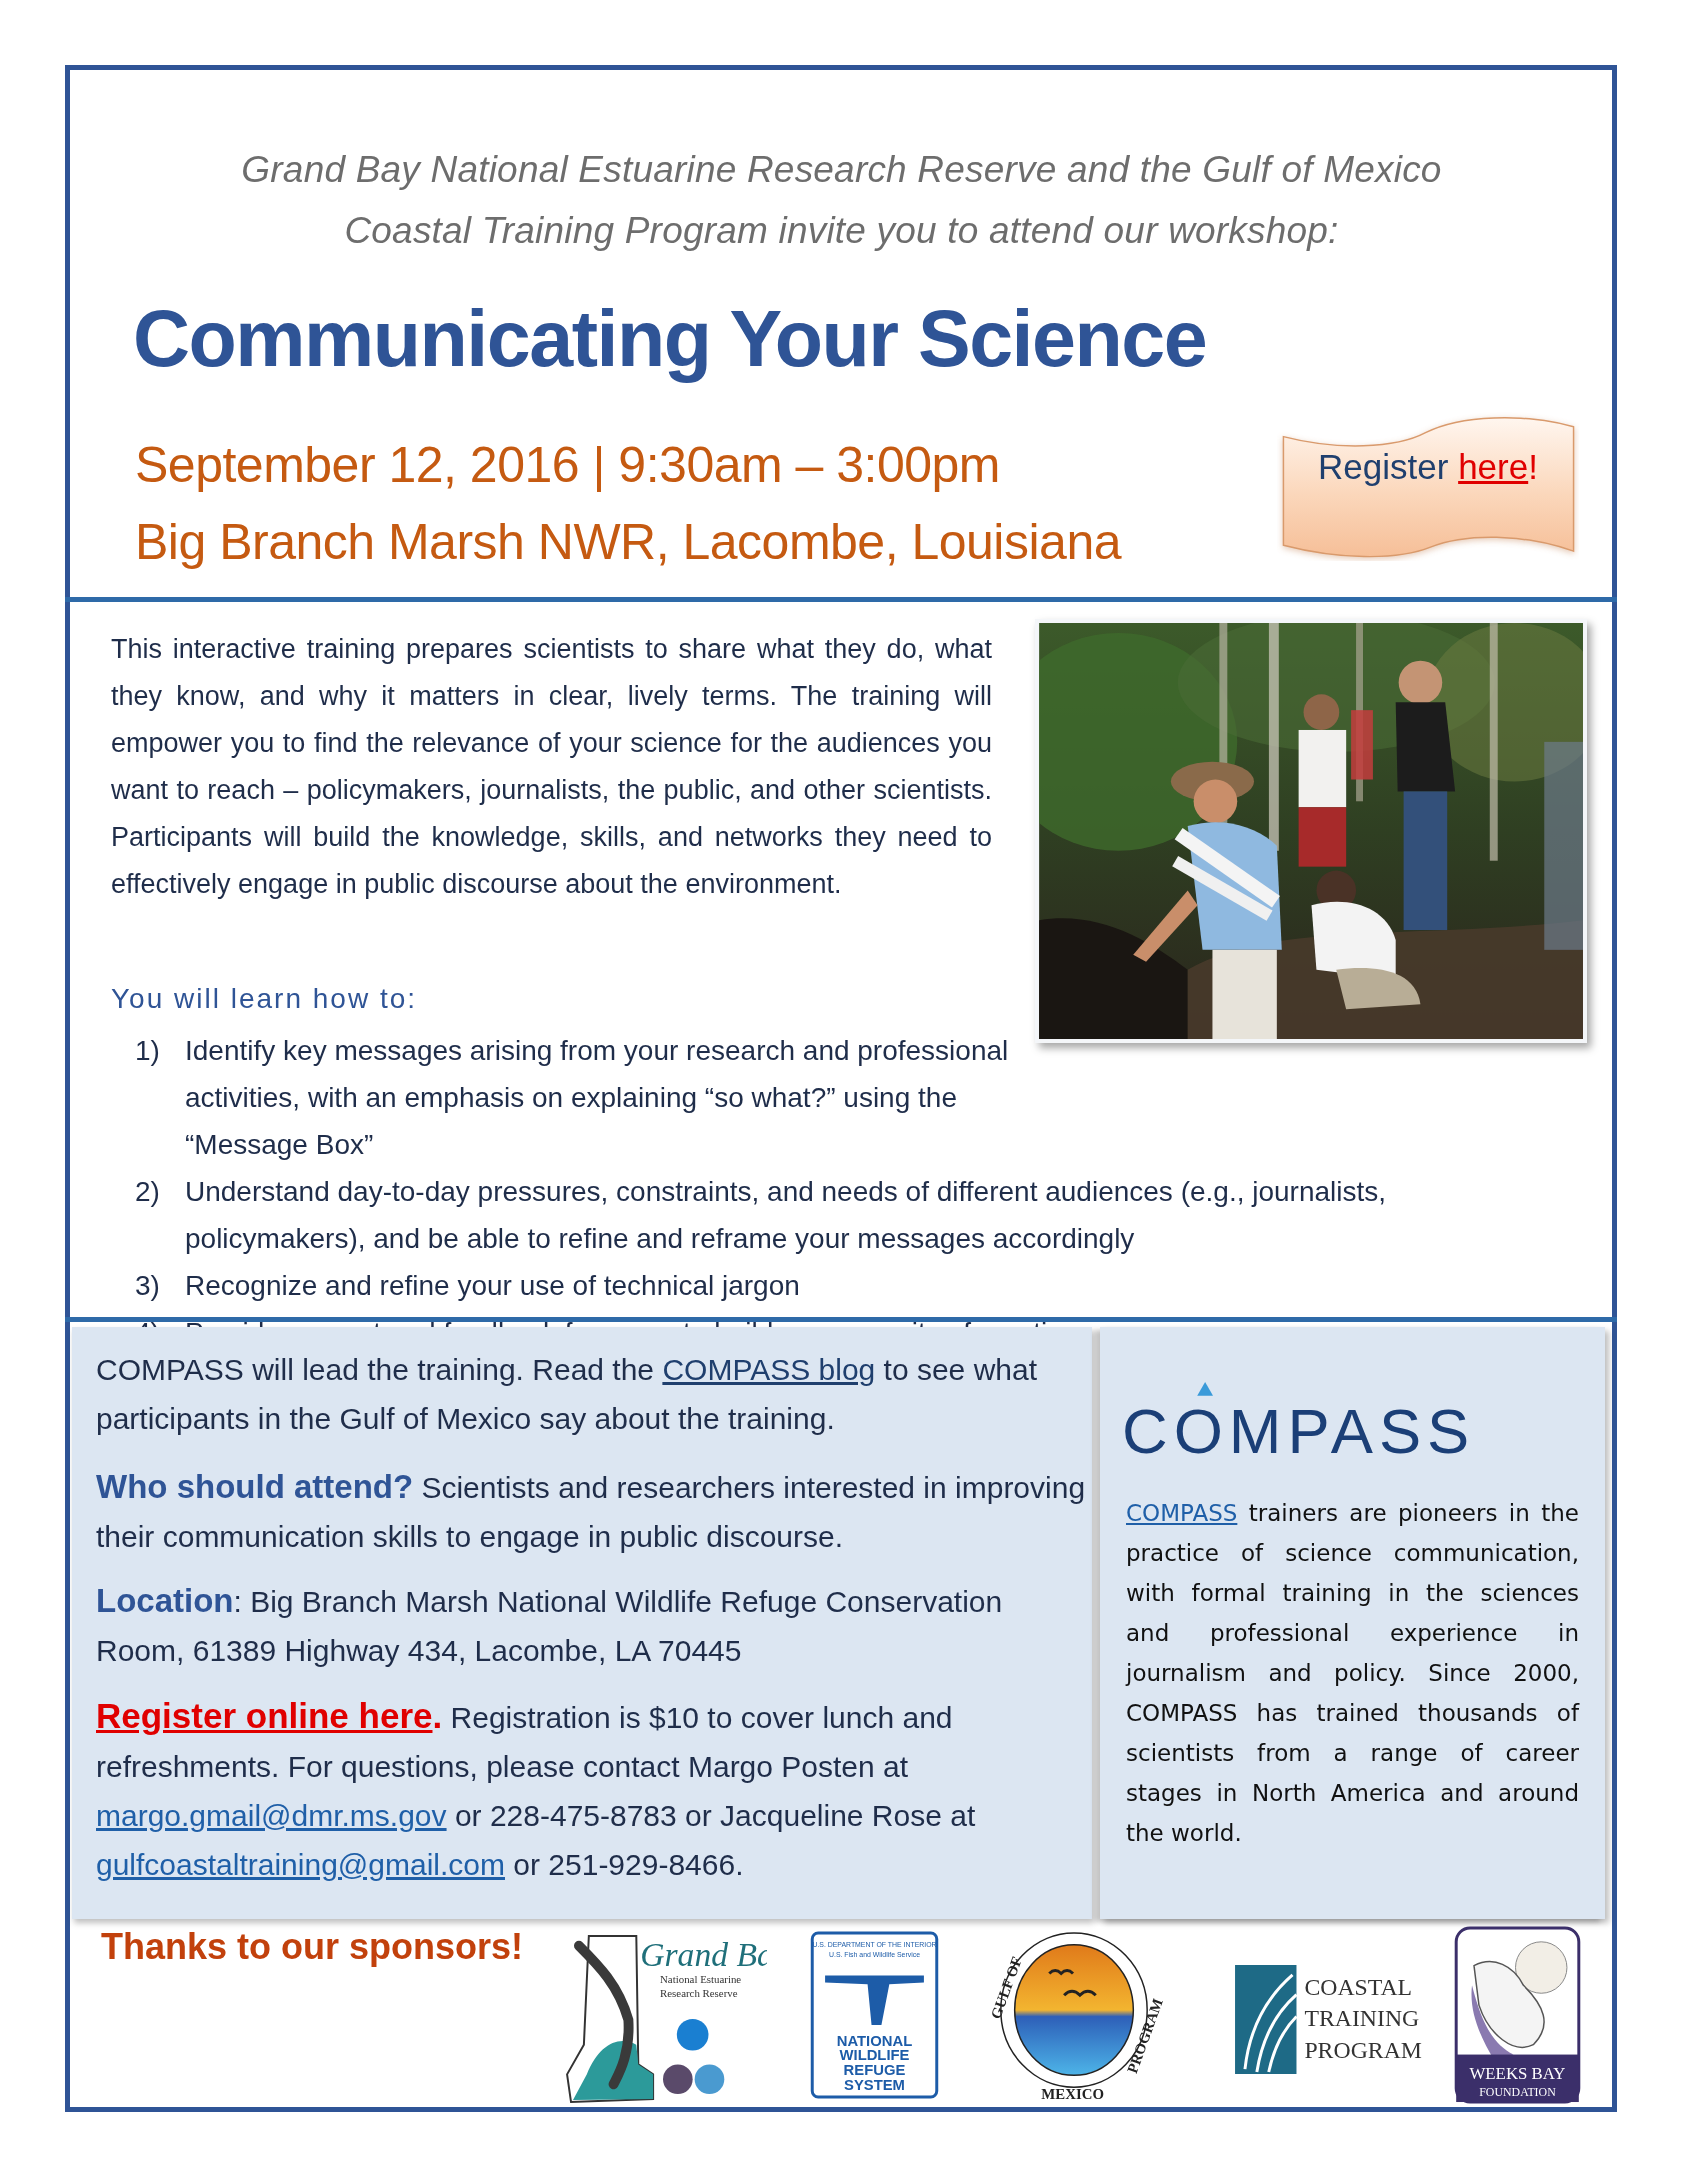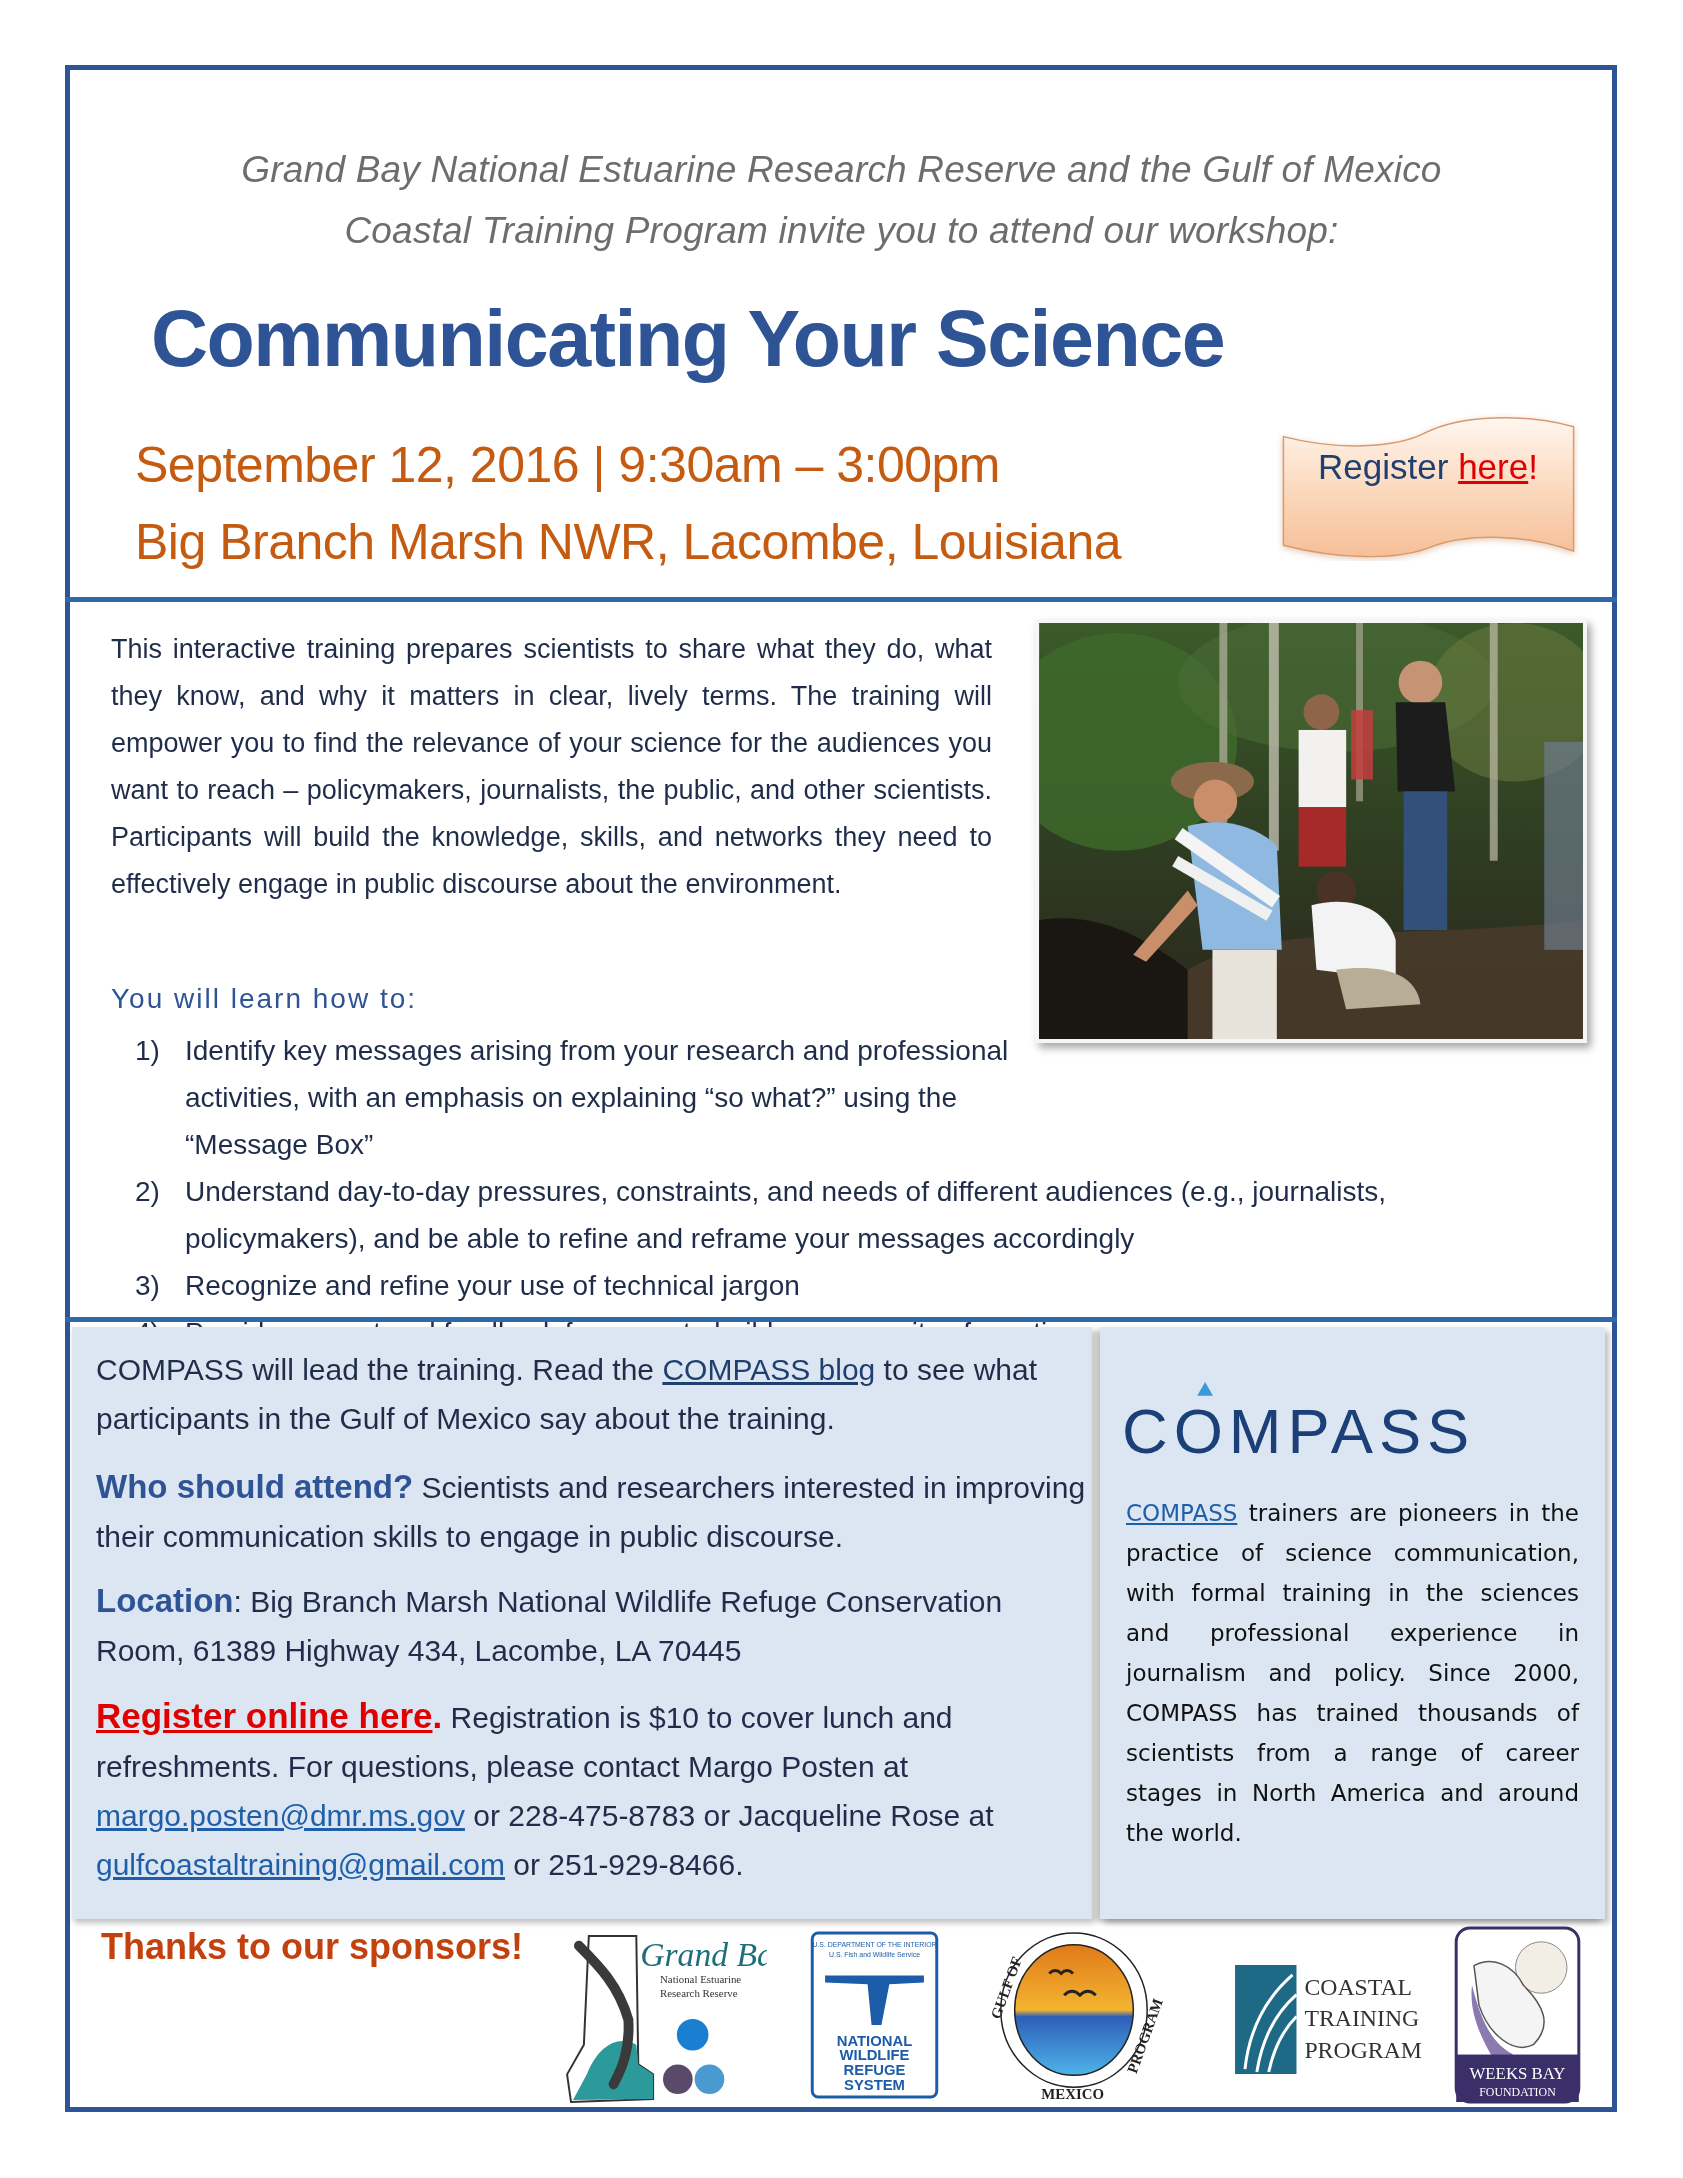--- a/index.html
+++ b/index.html
@@ -5,21 +5,21 @@
   html, body { margin:0; padding:0; background:#ffffff; }
   body { width:1683px; height:2178px; position:relative; overflow:hidden;
          font-family:"Liberation Sans", "DejaVu Sans", sans-serif; color:#1f2d4a; }
   .abs { position:absolute; }
   .frame { left:65px; top:65px; width:1542px; height:2037px; border:5px solid #2f5496; }
   .divider { position:absolute; left:65px; width:1552px; height:5px; background:#2e6aa8; }
 
   .subtitle { left:119px; width:1445px; text-align:center; font-style:italic; color:#6d6d6d;
               font-size:37px; line-height:61px; top:139px; letter-spacing:0.2px; }
   .title { left:133px; top:293px; font-size:79px; font-weight:bold; color:#2f5496;
-           letter-spacing:-1.5px; white-space:nowrap;margin-left:18px; }
+           letter-spacing:-1.5px; white-space:nowrap; }
   .date  { left:135px; top:436px; font-size:50px; color:#c55a11; white-space:nowrap; letter-spacing:-0.5px; }
   .place { left:135px; top:513px; font-size:50px; color:#c55a11; white-space:nowrap; letter-spacing:-0.5px; }
 
   .register-banner { left:1277px; top:411px; width:302px; height:150px; cursor:pointer; }
   .register-banner svg { position:absolute; left:0; top:0; }
   .register-text { position:absolute; left:0; top:36px; width:100%; text-align:center;
                    font-size:35px; color:#1f3f6e; white-space:nowrap; }
   .register-text .here { color:#e00000; text-decoration:underline; text-decoration-thickness:3px; }
 
   .body-para { left:111px; top:626px; width:881px; font-size:27px; line-height:47px;
@@ -162,21 +162,21 @@
   <div class="lp" style="top:18px;">
     <span>COMPASS will lead the training. Read the </span><a class="dark-link">COMPASS blog</a><span> to see what participants in the Gulf of Mexico say about the training.</span>
   </div>
   <div class="lp" style="top:135px;">
     <span class="blue-head">Who should attend?</span><span> Scientists and researchers interested in improving their communication skills to engage in public discourse.</span>
   </div>
   <div class="lp" style="top:249px;">
     <span class="blue-head">Location</span><span>: Big Branch Marsh National Wildlife Refuge Conservation Room, 61389 Highway 434, Lacombe, LA 70445</span>
   </div>
   <div class="lp" style="top:364px;">
-    <a class="red-link">Register online here</a><span style="color:#e00000;font-weight:bold;font-size:35px;">.</span><span> Registration is $10 to cover lunch and refreshments. For questions, please contact Margo Posten at </span><a>margo.posten@dmr.ms.gov</a><span> or 228-475-8783 or Jacqueline Rose at </span><a>gulfcoastaltraining@gmail.com</a><span> or 251-929-8466.</span>
+    <a class="red-link">Register online here</a><span style="color:#e00000;font-weight:bold;font-size:35px;">.</span><span> Registration is $10 to cover lunch and refreshments. For questions, please contact Margo Posten at </span><a>margo.gmail@dmr.ms.gov</a><span> or 228-475-8783 or Jacqueline Rose at </span><a>gulfcoastaltraining@gmail.com</a><span> or 251-929-8466.</span>
   </div>
 </div>
 
 <div class="abs panel panel-right">
   <svg class="compass-logo" viewBox="0 0 360 86">
     <polygon points="84,4 92,18 76,18" fill="#3a9ad9"></polygon>
     <text x="0" y="76" font-family="Liberation Sans, sans-serif" font-size="64" fill="#1b3f77" letter-spacing="6">COMPASS</text>
   </svg>
   <div class="rp" style="left:26px;">
     <a>COMPASS</a><span> trainers are pioneers in the practice of science communication, with formal training in the sciences and professional experience in journalism and policy. Since 2000, COMPASS has trained thousands of scientists from a range of career stages in North America and around the world.</span>

